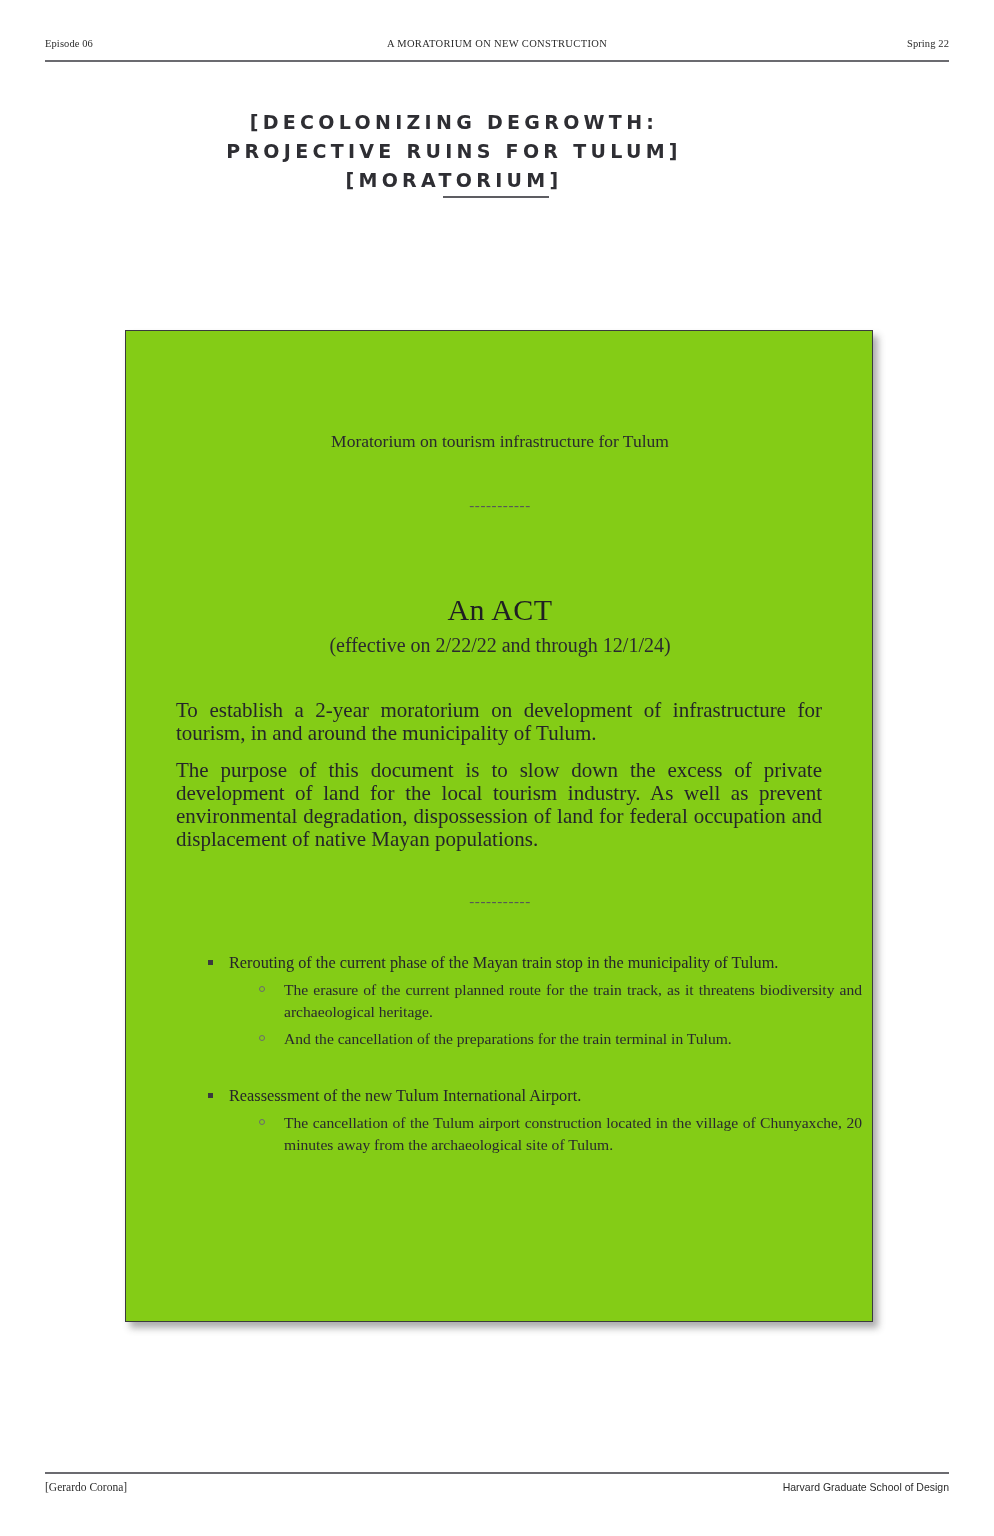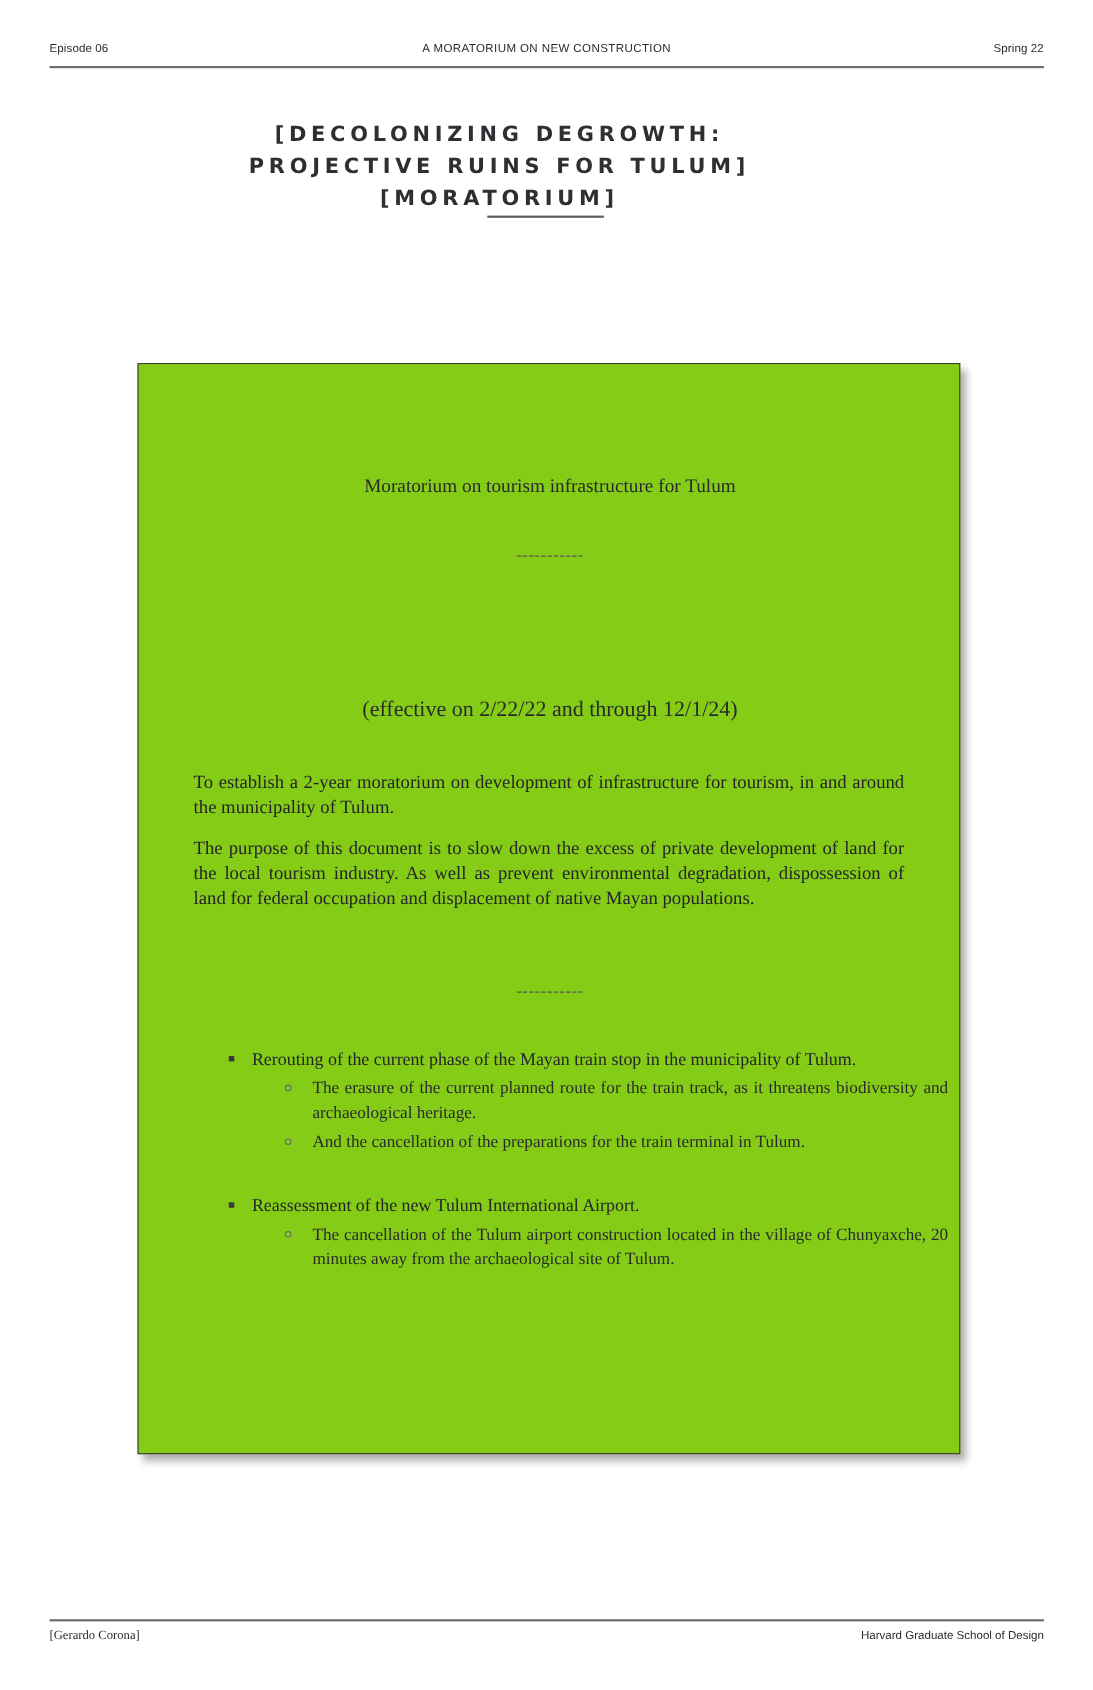--- a/index.html
+++ b/index.html
@@ -19,21 +19,21 @@
   
   #page-header {
     position: absolute;
     left: 45px;
     top: 38px;
     width: 904px;
     height: 24px;
     display: flex;
     align-items: flex-start;
     justify-content: space-between;
-    font-family: Liberation Sans, sans-serif;
+    font-family: Liberation Serif, serif;
     font-size: 10.5px;
     letter-spacing: 0.1px;
     color: #2b2b2b;
     white-space: nowrap;
   }
   #page-header .hdr-left  { flex: 0 0 auto; }
   #page-header .hdr-center{
     position: absolute;
     left: 0; right: 0;
     text-align: center;
@@ -139,21 +139,21 @@
 
   
   #act-body {
     position: absolute;
     left: 50px;
     top: 368px;
     width: 646px;
   }
   #act-body p {
     margin: 0 0 14px 0;
-    font-size: 17px;
+    font-size: 21px;
     line-height: 23px;
     text-align: justify;
     color: #25252a;
   }
 
   
   #provisions {
     position: absolute;
     left: 0;
     top: 620px;
@@ -233,20 +233,21 @@
 [MORATORIUM]</div>
 <div id="title-underline"></div>
 
 <div id="document-card">
   <div class="doc-inner">
 
     <div id="act-subject">Moratorium on tourism infrastructure for Tulum</div>
 
     <div class="dash-divider" id="dash-divider-1">-----------</div>
 
+    <div id="act-title">An ACT</div>
     <div id="act-effective">(effective on 2/22/22 and through 12/1/24)</div>
 
     <div id="act-body">
       <p>To establish a 2-year moratorium on development of infrastructure for tourism, in and around the municipality of Tulum.</p>
       <p>The purpose of this document is to slow down the excess of private development of land for the local tourism industry. As well as prevent environmental degradation, dispossession of land for federal occupation and displacement of native Mayan populations.</p>
     </div>
 
     <div class="dash-divider" id="dash-divider-2">-----------</div>
 
     <div id="provisions">

